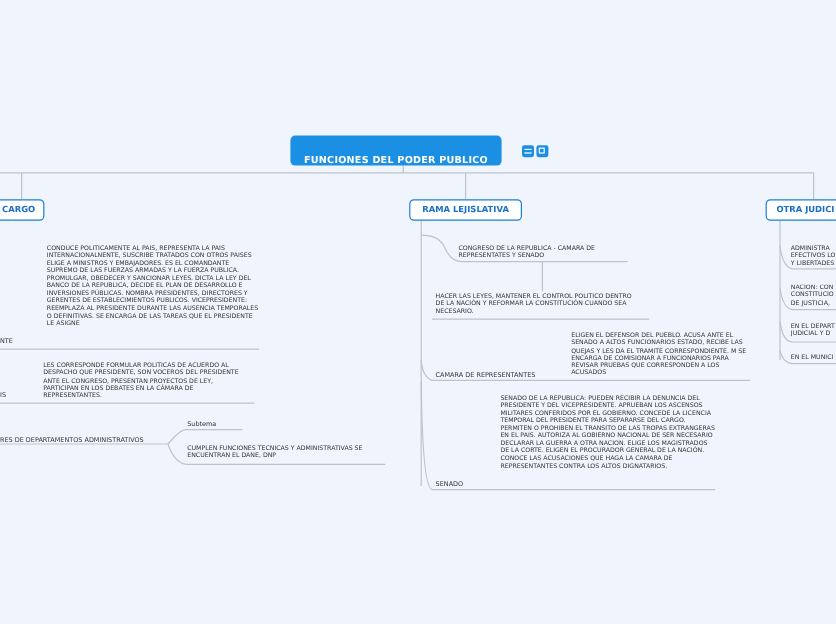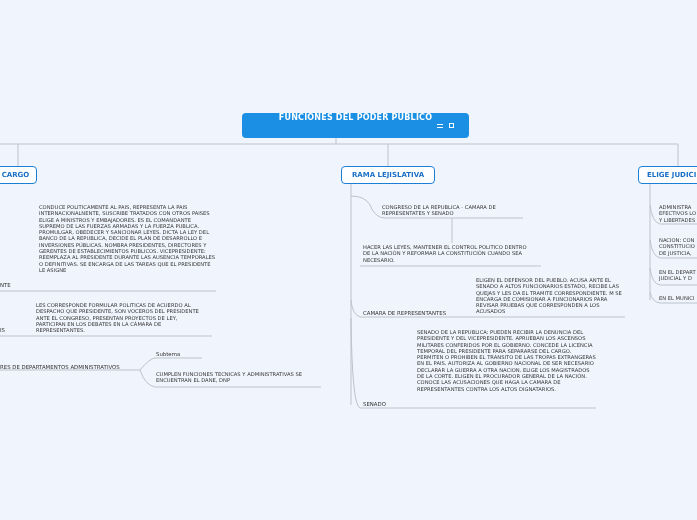--- a/index.html
+++ b/index.html
@@ -1,18 +1,18 @@
 <!DOCTYPE html>
 <html><head>
 <meta charset="utf-8">
 <style>
   html,body{margin:0;padding:0;}
   body{width:697px;height:520px;background:#f0f4fc;position:relative;overflow:hidden;font-family:"DejaVu Sans","Liberation Sans",sans-serif;}
   .lines{position:absolute;left:0;top:0;width:697px;height:520px;}
-  .root{position:absolute;left:242px;top:113px;width:227px;height:25px;background:#1a8fe3;border-radius:4px;color:#fff;font-weight:bold;font-size:8px;display:flex;align-items:flex-start;justify-content:center;letter-spacing:0.2px;}
+  .root{position:absolute;left:242px;top:113px;width:176px;height:25px;background:#1a8fe3;border-radius:4px;color:#fff;font-weight:bold;font-size:8px;display:flex;align-items:flex-end;justify-content:center;letter-spacing:0.2px;}
   .root-icons{position:absolute;left:435px;top:121px;display:flex;gap:2px;}
   .root-icons span{width:10px;height:10px;background:#1a8fe3;border-radius:2px;display:block;position:relative;}
   .branch{position:absolute;height:18px;background:#fff;border:1px solid #1a7fd6;border-radius:4px;color:#1a6fc8;font-weight:bold;font-size:7px;display:flex;align-items:center;justify-content:center;box-sizing:border-box;}
   .txt{position:absolute;font-size:5.2px;line-height:6.3px;color:#333;text-transform:none;}
   .label{position:absolute;font-size:5.4px;color:#333;}
 </style>
 </head>
 <body>
 
 <svg class="lines" viewBox="0 0 697 520">
@@ -72,21 +72,21 @@
   <span>RAMA LEJISLATIVA</span>
 </div>
 <div class="txt" style="left:382px;top:204px;width:130px;">CONGRESO DE LA REPUBLICA - CAMARA DE REPRESENTATES Y SENADO</div>
 <div class="txt" style="left:363px;top:244px;width:170px;">HACER  LAS LEYES, MANTENER EL CONTROL POLITICO DENTRO DE LA NACIÓN Y REFORMAR LA CONSTITUCIÓN CUANDO SEA NECESARIO.</div>
 <div class="label" style="left:363px;top:310px;">CAMARA DE REPRESENTANTES</div>
 <div class="txt" style="left:476px;top:277px;width:152px;">ELIGEN EL DEFENSOR DEL PUEBLO. ACUSA ANTE  EL SENADO A ALTOS FUNCIONARIOS  ESTADO, RECIBE LAS QUEJAS Y LES DA EL TRAMITE CORRESPONDIENTE.  M  SE ENCARGA DE COMISIONAR  A FUNCIONARIOS PARA REVISAR PRUEBAS  QUE  CORRESPONDEN A LOS ACUSADOS</div>
 <div class="label" style="left:363px;top:401px;">SENADO</div>
 <div class="txt" style="left:417px;top:329px;width:180px;">SENADO DE LA REPUBLICA: PUEDEN RECIBIR LA DENUNCIA DEL PRESIDENTE Y DEL VICEPRESIDENTE.  APRUEBAN LOS ASCENSOS MILITARES CONFERIDOS POR  EL GOBIERNO. CONCEDE LA LICENCIA TEMPORAL  DEL PRESIDENTE PARA SEPARARSE DEL CARGO. PERMITEN  O PROHIBEN EL TRANSITO DE LAS TROPAS EXTRANGERAS EN EL PAIS. AUTORIZA AL GOBIERNO NACIONAL  DE SER NECESARIO DECLARAR LA GUERRA A OTRA NACION. ELIGE LOS MAGISTRADOS DE LA CORTE. ELIGEN EL PROCURADOR GENERAL DE LA NACIÓN. CONOCE LAS ACUSACIONES QUE HAGA  LA CAMARA DE REPRESENTANTES CONTRA LOS ALTOS DIGNATARIOS.</div>
 
 <div class="branch" style="left:638px;top:166px;width:70px;justify-content:flex-start;padding-left:8px;">
-  <span>ELIGE JUDICI</span>
+  <span>OTRA JUDICI</span>
 </div>
 <div class="txt" style="left:659px;top:204px;width:40px;white-space:nowrap;overflow:hidden;">
   <div>ADMINISTRA</div>
   <div>EFECTIVOS LO</div>
   <div>Y LIBERTADES</div>
 </div>
 <div class="txt" style="left:659px;top:237px;width:40px;white-space:nowrap;overflow:hidden;">
   <div>NACION: CON</div>
   <div>CONSTITUCIO</div>
   <div>DE JUSTICIA,</div>

